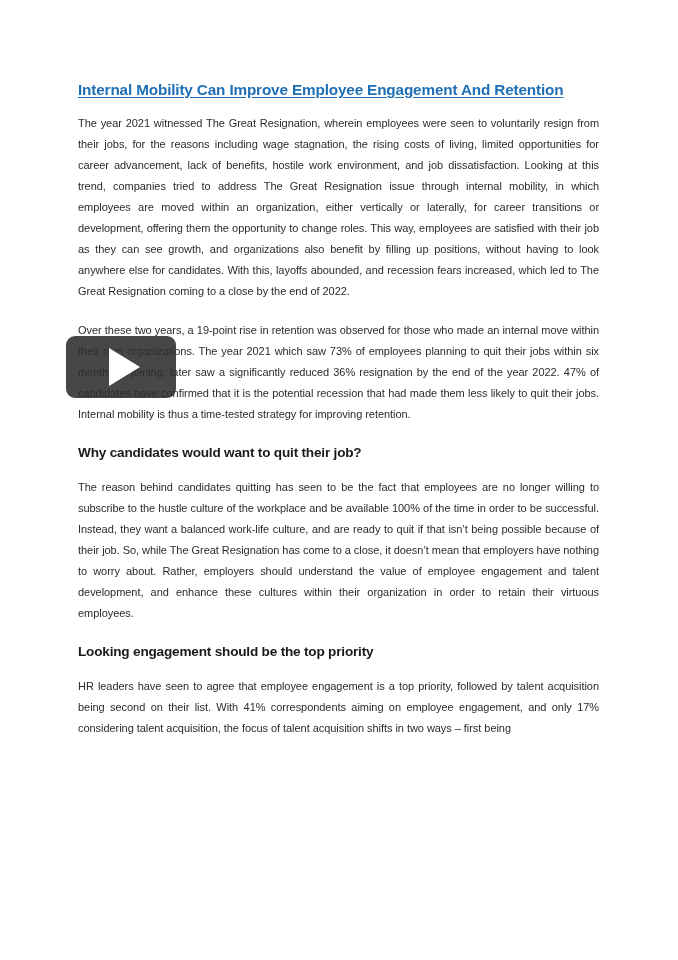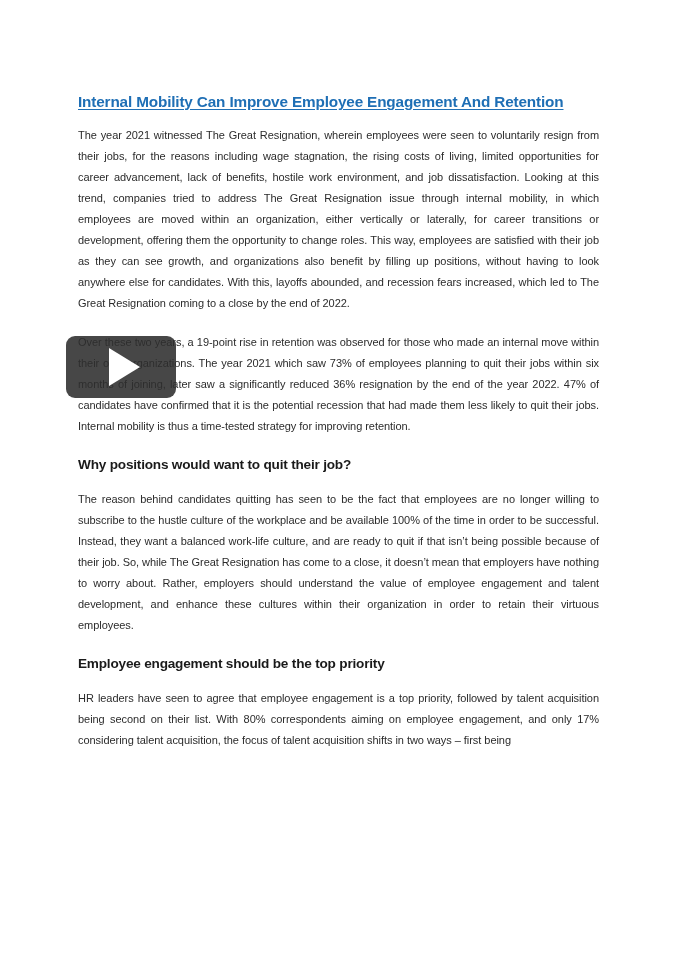--- a/index.html
+++ b/index.html
@@ -21,21 +21,21 @@
     left: 0;
     top: 0;
     width: 678px;
     height: 960px;
     background: #ffffff;
   }
 
   .content {
     position: absolute;
     left: 78px;
-    top: 92px;
+    top: 80px;
     width: 521px;
   }
 
   .article-title {
     font-size: 15.3px;
     font-weight: bold;
     color: #1F6FB5;
     text-decoration: underline;
     text-underline-offset: 2px;
     letter-spacing: -0.15px;
@@ -96,27 +96,27 @@
 <div class="page">
 
   <div class="content">
 
     <div class="article-title">Internal Mobility Can Improve Employee Engagement And Retention</div>
 
     <p class="body-para">The year 2021 witnessed The Great Resignation, wherein employees were seen to voluntarily resign from their jobs, for the reasons including wage stagnation, the rising costs of living, limited opportunities for career advancement, lack of benefits, hostile work environment, and job dissatisfaction. Looking at this trend, companies tried to address The Great Resignation issue through internal mobility, in which employees are moved within an organization, either vertically or laterally, for career transitions or development, offering them the opportunity to change roles. This way, employees are satisfied with their job as they can see growth, and organizations also benefit by filling up positions, without having to look anywhere else for candidates. With this, layoffs abounded, and recession fears increased, which led to The Great Resignation coming to a close by the end of 2022.</p>
 
     <p class="body-para">Over these two years, a 19-point rise in retention was observed for those who made an internal move within their own organizations. The year 2021 which saw 73% of employees planning to quit their jobs within six months of joining, later saw a significantly reduced 36% resignation by the end of the year 2022. 47% of candidates have confirmed that it is the potential recession that had made them less likely to quit their jobs. Internal mobility is thus a time-tested strategy for improving retention.</p>
 
-    <h2 class="section-heading">Why positions would want to quit their job?</h2>
+    <h2 class="section-heading">Why candidates would want to quit their job?</h2>
 
     <p class="body-para">The reason behind candidates quitting has seen to be the fact that employees are no longer willing to subscribe to the hustle culture of the workplace and be available 100% of the time in order to be successful. Instead, they want a balanced work-life culture, and are ready to quit if that isn’t being possible because of their job. So, while The Great Resignation has come to a close, it doesn’t mean that employers have nothing to worry about. Rather, employers should understand the value of employee engagement and talent development, and enhance these cultures within their organization in order to retain their virtuous employees.</p>
 
-    <h2 class="section-heading">Employee engagement should be the top priority</h2>
+    <h2 class="section-heading">Looking engagement should be the top priority</h2>
 
-    <p class="body-para">HR leaders have seen to agree that employee engagement is a top priority, followed by talent acquisition being second on their list. With 80% correspondents aiming on employee engagement, and only 17% considering talent acquisition, the focus of talent acquisition shifts in two ways – first being</p>
+    <p class="body-para">HR leaders have seen to agree that employee engagement is a top priority, followed by talent acquisition being second on their list. With 41% correspondents aiming on employee engagement, and only 17% considering talent acquisition, the focus of talent acquisition shifts in two ways – first being</p>
 
   </div>
 
   <div class="video-overlay">
     <span class="play-triangle"></span>
   </div>
 
 </div>
 
 </body></html>

